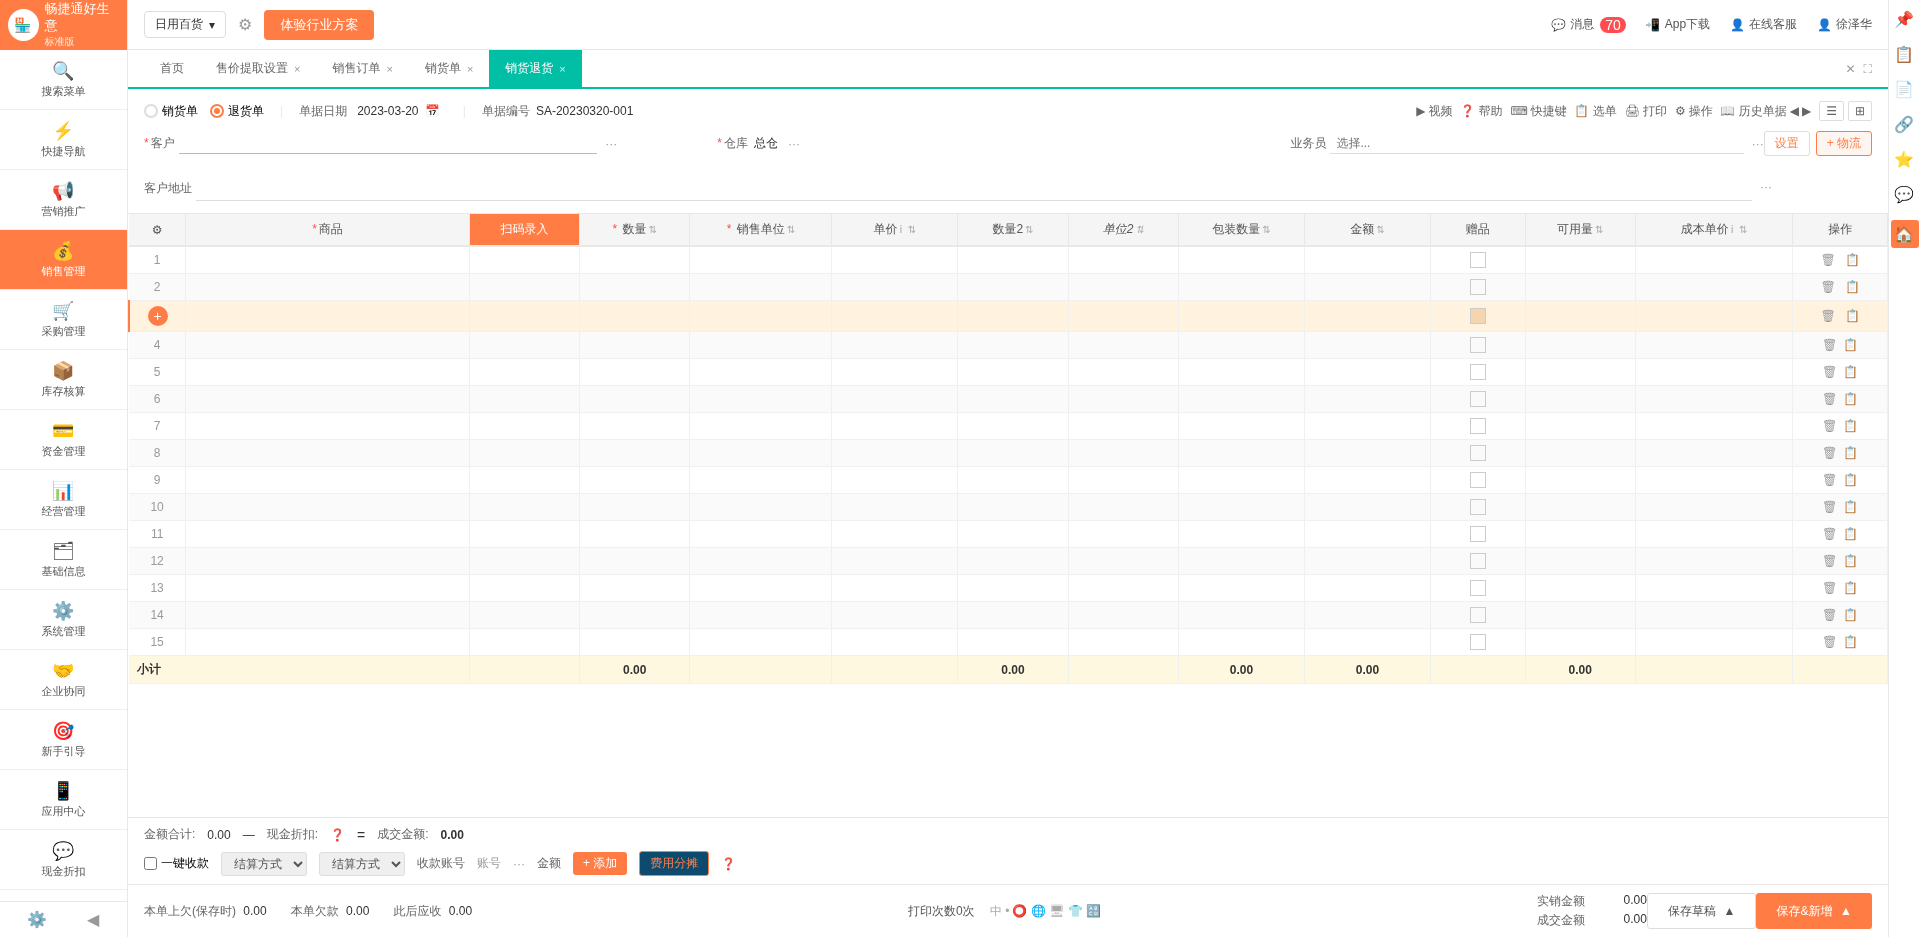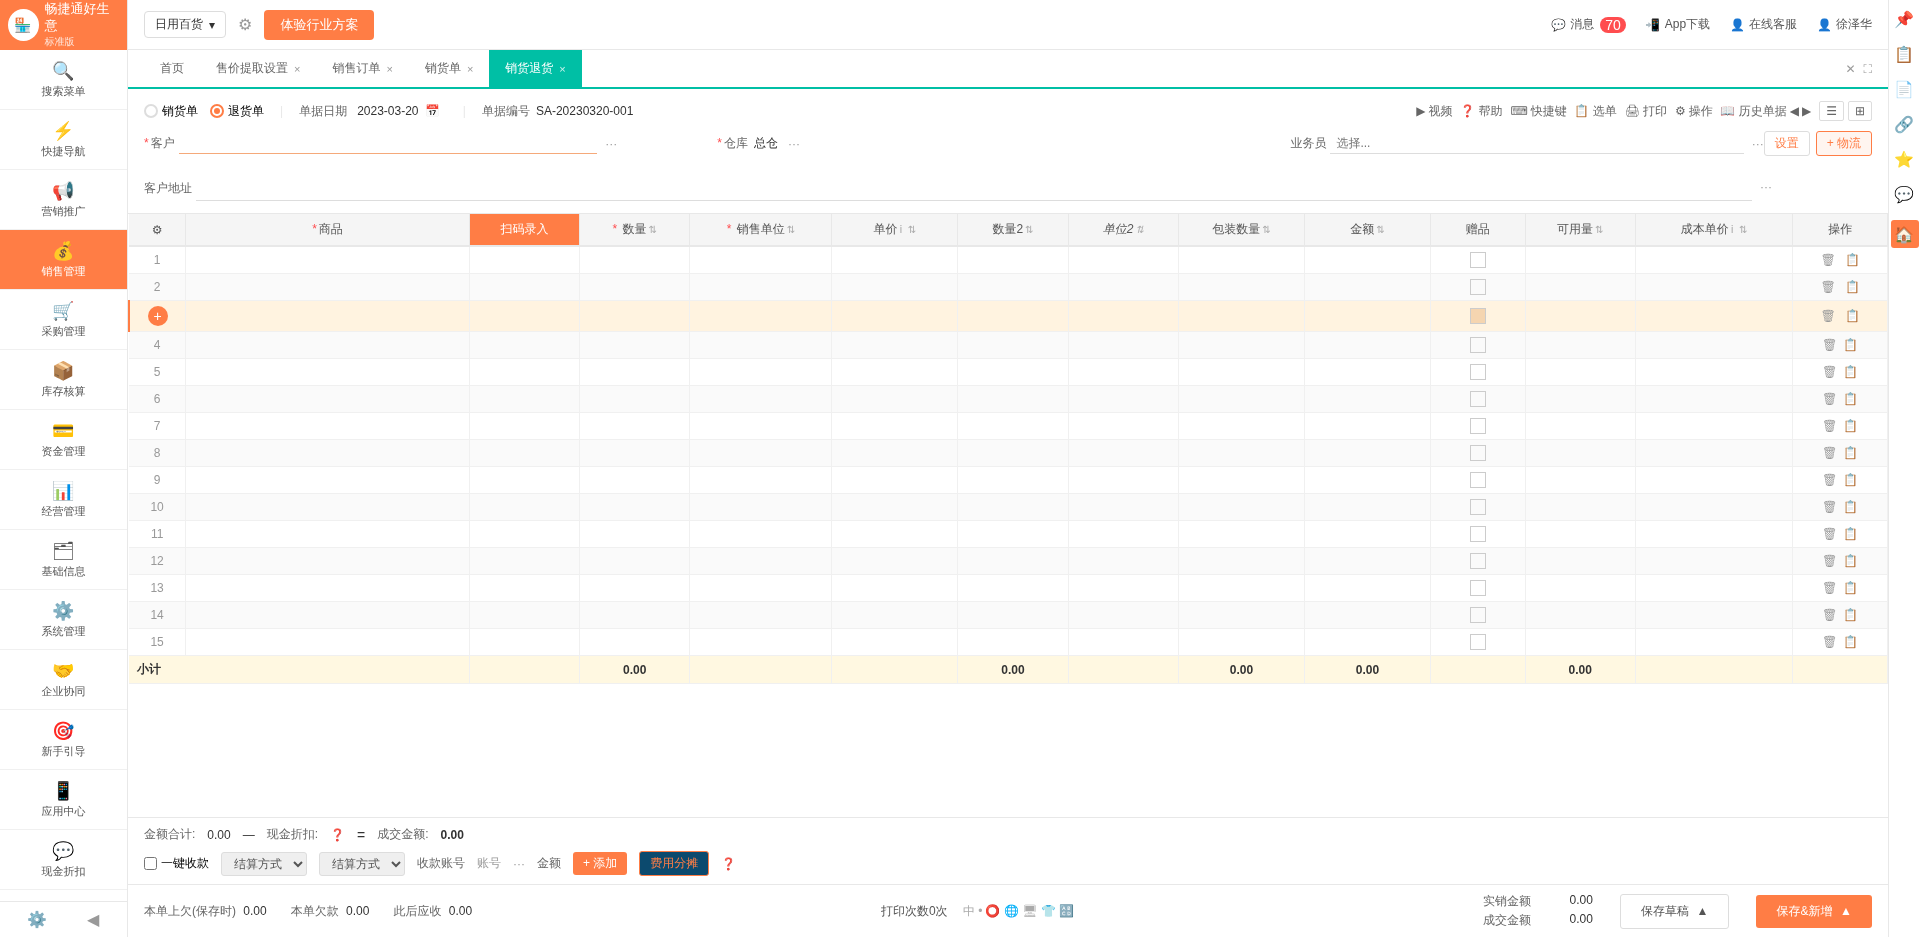--- a/index.html
+++ b/index.html
@@ -793,21 +793,21 @@
       </span>
       <span style="color:#666;">
         <span>此后应收</span>
         <span style="color:#333; margin-left:4px;">0.00</span>
       </span>
     </div>
     <div class="bottom-mid">
       <span>打印次数0次</span>
       <span style="margin-left:12px; color:#aaa;">中 • ⭕ 🌐 🖥 👕 🔠</span>
     </div>
-    <div style="display:flex; align-items:center; gap:27px;">
+    <div style="display:flex; gap:0;">
       <div class="summary-box">
         <div class="summary-item">
           <span class="summary-label">实销金额</span>
           <span class="summary-value">0.00</span>
         </div>
         <div class="summary-item">
           <span class="summary-label">成交金额</span>
           <span class="summary-value">0.00</span>
         </div>
       </div>

